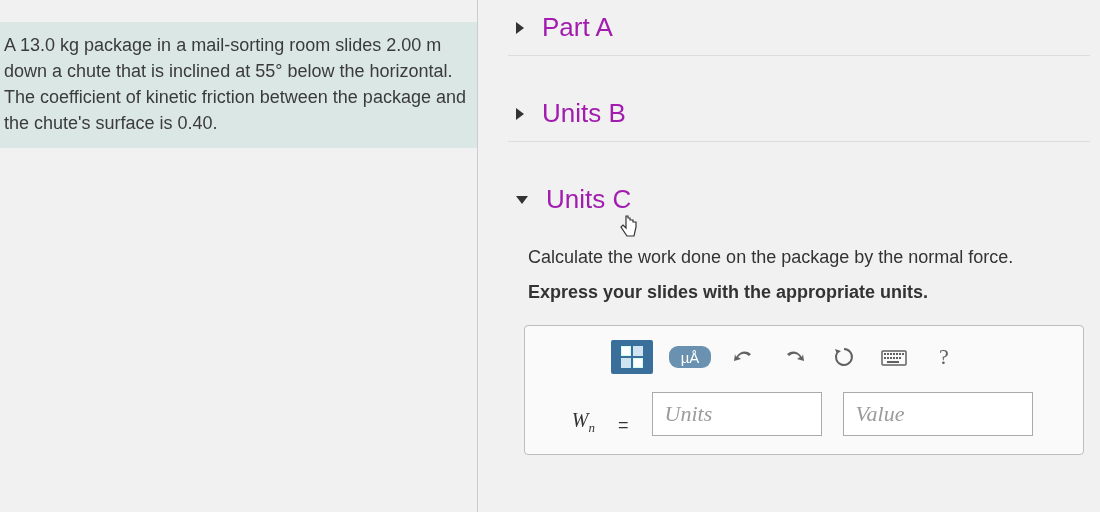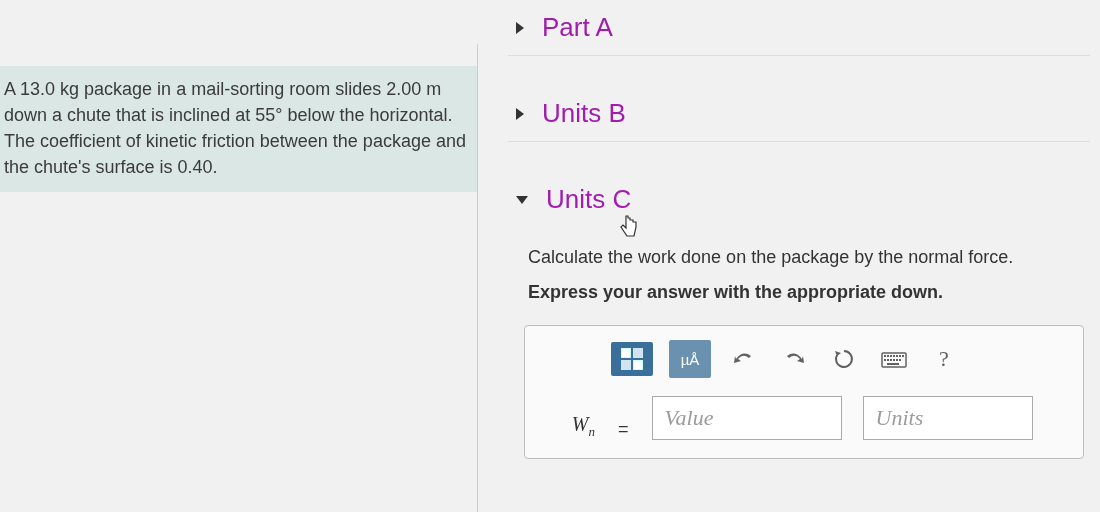--- a/index.html
+++ b/index.html
@@ -13,21 +13,20 @@
     position: relative;
   }
   .layout {
     display: flex;
     height: 100%;
   }
   .left-col {
     width: 478px;
     padding: 0;
     border-right: 1px solid #ccc;
-    margin-top: 44px;
   }
   .right-col {
     flex: 1;
     padding: 0 10px 0 30px;
   }
   .problem {
     background: #dbe7e5;
     padding: 10px 6px 12px 4px;
     font-size: 18px;
     line-height: 1.45;
@@ -101,22 +100,22 @@
   .tb-template {
     background: #3a6f9c;
     width: 42px; height: 34px;
     border-radius: 2px;
     display: flex; align-items: center; justify-content: center;
     cursor: pointer;
     position: relative;
   }
   .tb-template2 {
     background: #6a92b0;
-    width: 42px; height: 38px;
-    border-radius: 2px;
+    width: 42px; height: 22px;
+    border-radius: 9px;
     display: flex; align-items: center; justify-content: center;
     cursor: pointer;
     color: #fff;
     font-size: 15px;
   }
   .frac-icon {
     display:flex; flex-direction:column; gap:2px;
   }
   .frac-icon .b { width:10px; height:10px; background:#fff; border:1px solid #cfe; }
   .frac-icon .row { display:flex; gap:2px; }
@@ -184,21 +183,21 @@
 
     <div class="gap"></div>
 
     <div class="part-header" style="border-bottom:none;">
       <span class="chev down"></span>
       <span class="part-label">Units C</span>
     </div>
 
     <div class="part-body">
       <div class="question">Calculate the work done on the package by the normal force.</div>
-      <div class="instruction">Express your answer with the appropriate down.</div>
+      <div class="instruction">Express your slides with the appropriate units.</div>
 
       <div class="answer-box">
         <div class="toolbar">
           <div class="tb-template">
             <div class="frac-icon">
               <div class="row">
                   <div class="b"></div>
                   <div style="width:10px;height:10px;background:#cfe3f0;"></div>
                 </div>
               <div class="row">
@@ -248,25 +247,25 @@
           <div class="tb-btn help">
             <span>?</span>
           </div>
         </div>
 
         <div class="input-row">
           <span class="var-label">
             <span>W</span><sub>n</sub>
           </span>
           <span class="eq">=</span>
+          <div class="field units-field">
+            <span>Units</span>
+          </div>
           <div class="field value-field">
             <span>Value</span>
-          </div>
-          <div class="field units-field">
-            <span>Units</span>
           </div>
         </div>
       </div>
     </div>
 
   </div>
 </div>
 
 <div class="cursor-hand">
   <svg width="22" height="26" viewBox="0 0 22 26">

